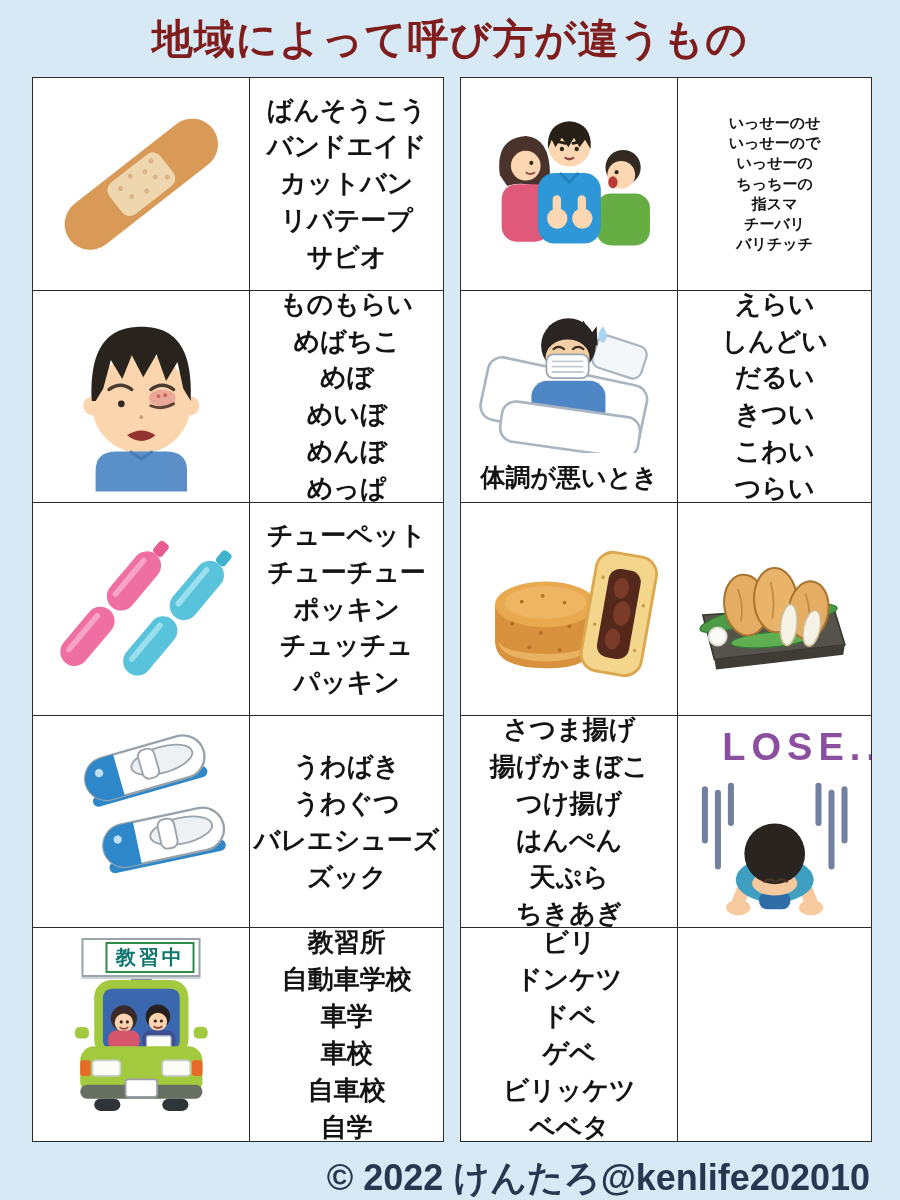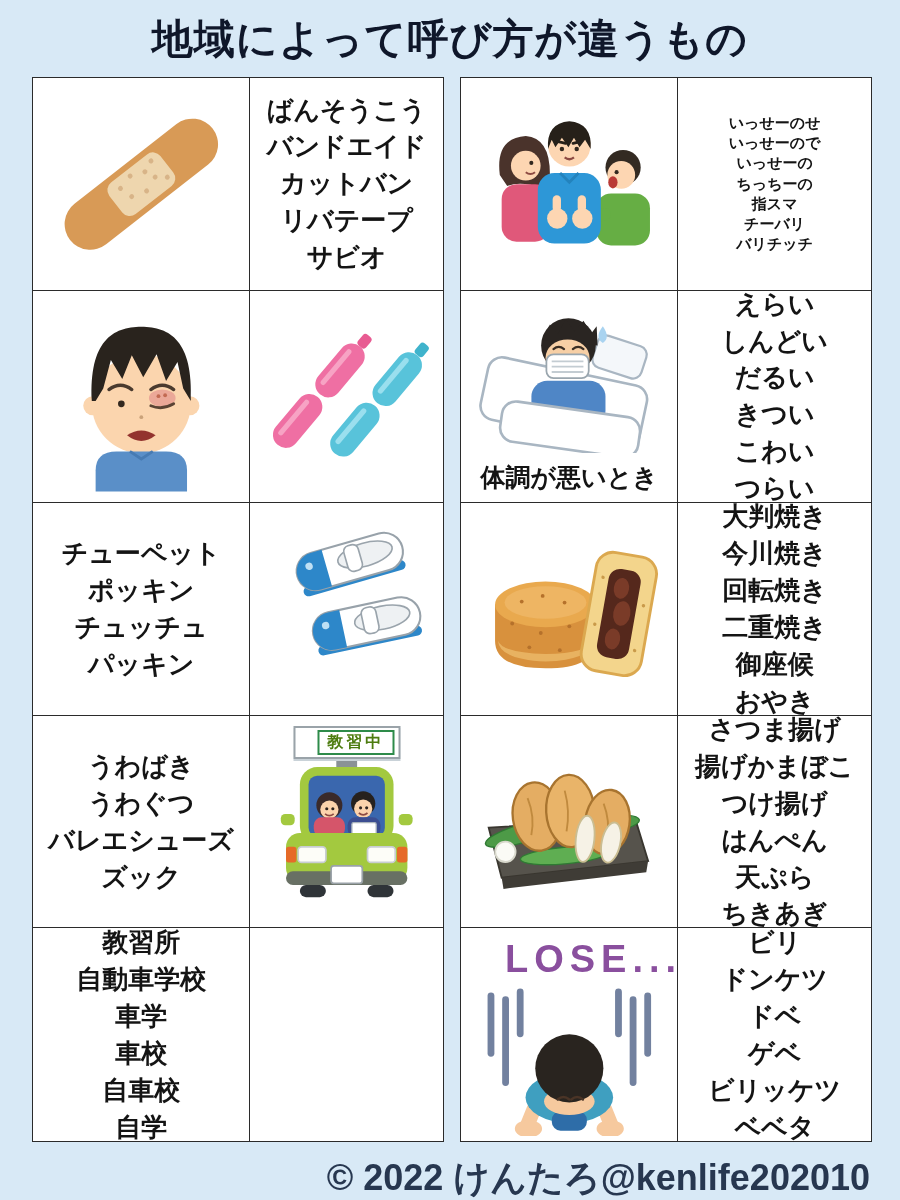--- a/index.html
+++ b/index.html
@@ -6,21 +6,21 @@
   body{
     width:900px;height:1200px;
     background:#d8e9f6;
     font-family:"Liberation Sans","DejaVu Sans",sans-serif;
     overflow:hidden;
   }
   .title{
     text-align:center;
     font-size:41px;
     font-weight:800;
-    color:#0f172a;
+    color:#7f1d1d;
     letter-spacing:1px;
     padding:12px 0 10px;
   }
   .tables{
     display:flex;
     gap:16px;
     padding:0 28px 0 32px;
     height:1065px;
   }
   .panel{
@@ -69,22 +69,22 @@
     position:absolute;top:10px;left:50%;
     transform:translateX(-50%);
     background:#fff;
     border:2px solid #9aa3a9;
     padding:2px 4px;
     box-shadow:0 2px 0 #c9d2d8;
   }
   .sign-inner{
     display:block;
     border:2px solid #2e8b4a;
-    color:#4d7c0f;
-    font-weight:bold;font-size:16px;
+    color:#0f766e;
+    font-weight:bold;font-size:20px;
     padding:0 8px;letter-spacing:3px;
     white-space:nowrap;
     margin-left:18px;
   }
   .lose-label{
     position:absolute;top:10px;left:0;right:0;
     text-align:center;
     font-weight:800;font-size:38px;
     color:#8a4f9e;letter-spacing:6px;margin-left:44px;
   }
@@ -148,20 +148,30 @@
           <ellipse cx="122" cy="102" rx="14" ry="9" fill="#eba898"></ellipse>
           <circle cx="118" cy="100" r="2" fill="#c26a52"></circle>
             <circle cx="125" cy="99" r="2" fill="#c26a52"></circle>
           <path d="M110,110 Q122,115 134,108" stroke="#5a4334" stroke-width="3" fill="none" stroke-linecap="round"></path>
           <circle cx="100" cy="122" r="2" fill="#caa27a"></circle>
           <path d="M85,141 Q100,131 115,141 Q100,153 85,141 Z" fill="#93332e"></path>
           <path d="M52,200 L52,178 Q52,158 74,158 L126,158 Q148,158 148,178 L148,200 Z" fill="#5a8fc8"></path>
           <path d="M88,158 L100,166 L112,158" stroke="#477bb3" stroke-width="3" fill="none"></path>
         </svg>
       </div>
+      <div class="cell">
+        <div class="names">
+          <span class="name">ものもらい</span>
+          <span class="name">めばちこ</span>
+          <span class="name">めぼ</span>
+          <span class="name">めいぼ</span>
+          <span class="name">めんぼ</span>
+          <span class="name">めっぱ</span>
+        </div>
+      </div>
 
       <div class="cell img-cell">
         <svg viewBox="0 0 200 200">
           <g transform="translate(64,104) rotate(40)">
             <rect x="-6" y="-96" width="12" height="16" rx="4" fill="#e85b92"></rect>
             <rect x="-15" y="-80" width="30" height="72" rx="15" fill="#ef6fa3"></rect>
             <rect x="-15" y="-4" width="30" height="72" rx="15" fill="#ef6fa3"></rect>
             <rect x="-9" y="-70" width="6" height="52" rx="3" fill="#f7a3c4"></rect>
             <rect x="-9" y="6" width="6" height="52" rx="3" fill="#f7a3c4"></rect>
           </g>
@@ -170,20 +180,21 @@
             <rect x="-15" y="-80" width="30" height="72" rx="15" fill="#58c3da"></rect>
             <rect x="-15" y="-4" width="30" height="72" rx="15" fill="#58c3da"></rect>
             <rect x="-9" y="-70" width="6" height="52" rx="3" fill="#9adfee"></rect>
             <rect x="-9" y="6" width="6" height="52" rx="3" fill="#9adfee"></rect>
           </g>
         </svg>
       </div>
       <div class="cell">
         <div class="names">
           <span class="name">チューペット</span>
+          <span class="name">チューチュー</span>
           <span class="name">ポッキン</span>
           <span class="name">チュッチュ</span>
           <span class="name">パッキン</span>
         </div>
       </div>
 
       <div class="cell img-cell">
         <svg viewBox="0 0 210 190">
           <g transform="translate(34,16) rotate(-16)">
             <rect x="2" y="56" width="128" height="12" rx="6" fill="#2d87c9"></rect>
@@ -366,30 +377,20 @@
             <ellipse cx="150" cy="78" rx="8" ry="11" fill="#7a3b28"></ellipse>
             <ellipse cx="155" cy="104" rx="9" ry="13" fill="#7a3b28"></ellipse>
             <ellipse cx="150" cy="132" rx="8" ry="11" fill="#7a3b28"></ellipse>
             <circle cx="129" cy="70" r="1.8" fill="#c99a4a"></circle>
               <circle cx="176" cy="92" r="1.8" fill="#c99a4a"></circle>
             <circle cx="129" cy="120" r="1.8" fill="#c99a4a"></circle>
               <circle cx="175" cy="140" r="1.8" fill="#c99a4a"></circle>
           </g>
         </svg>
       </div>
-      <div class="cell">
-        <div class="names">
-          <span class="name">大判焼き</span>
-          <span class="name">今川焼き</span>
-          <span class="name">回転焼き</span>
-          <span class="name">二重焼き</span>
-          <span class="name">御座候</span>
-          <span class="name">おやき</span>
-        </div>
-      </div>
 
       <div class="cell img-cell">
         <svg viewBox="0 0 210 170">
           <path d="M18,92 L176,82 L190,128 L32,146 Z" fill="#56534c" stroke="#39362f" stroke-width="2"></path>
           <path d="M32,146 L190,128 L188,140 L34,158 Z" fill="#3f3c36"></path>
           <g fill="#4d9a47" stroke="#2f7a33" stroke-width="1.5">
             <ellipse cx="55" cy="98" rx="42" ry="10" transform="rotate(-16 55 98)"></ellipse>
             <ellipse cx="135" cy="90" rx="46" ry="10" transform="rotate(-8 135 90)"></ellipse>
             <ellipse cx="100" cy="122" rx="48" ry="9" transform="rotate(-5 100 122)" fill="#5fae52"></ellipse>
           </g>

